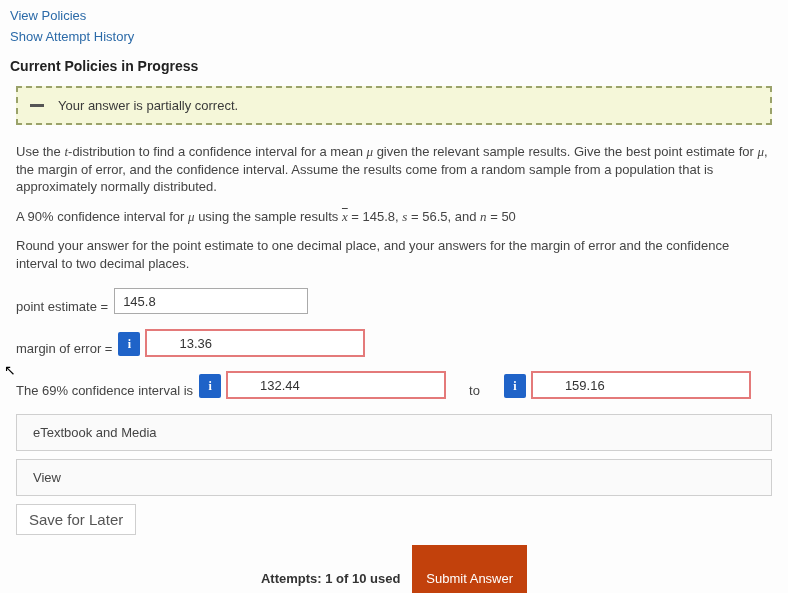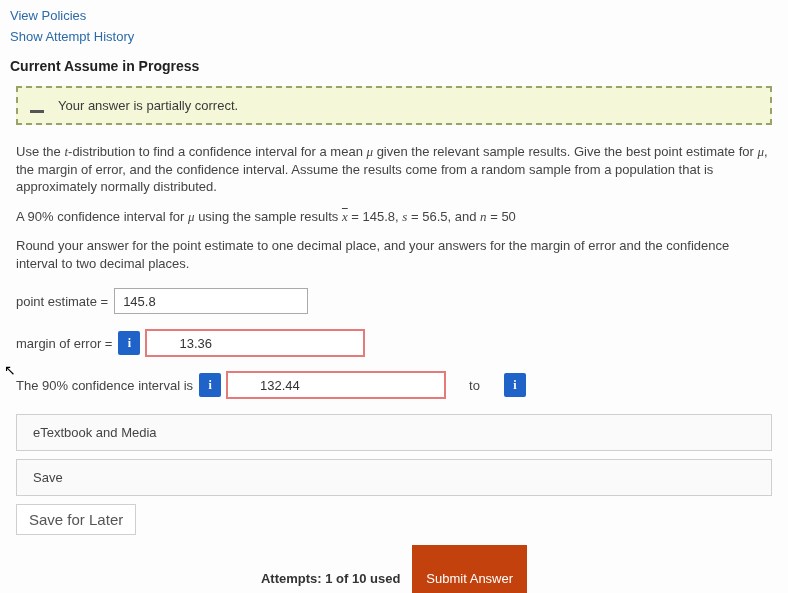--- a/index.html
+++ b/index.html
@@ -22,38 +22,38 @@
     color: #222;
     font-size: 14px;
     margin: 14px 0 12px 0;
   }
   .feedback-box {
     border: 2px dashed #9aa26a;
     background: #f5f7d9;
     padding: 10px 12px;
     margin-bottom: 18px;
     display: flex;
-    align-items: flex-end;
+    align-items: center;
     gap: 14px;
   }
   .minus-icon {
     width: 14px; height: 3px; background: #555;
     display: inline-block;
   }
   .content {
     padding: 0 6px;
   }
   .para {
     color: #444;
     line-height: 1.35;
     margin-bottom: 12px;
   }
   .row {
     display: flex;
-    align-items: center;
+    align-items: flex-end;
     gap: 6px;
     margin: 16px 0;
     flex-wrap: wrap;
   }
   .lbl { color: #444; }
   .input-box {
     border: 1px solid #aaa;
     background: #fff;
     height: 26px;
     min-width: 110px;
@@ -121,21 +121,21 @@
     color: #000;
     pointer-events: none;
   }
 </style>
 </head>
 <body>
 
 <div class="link">View Policies</div>
 <div class="link">Show Attempt History</div>
 
-<div class="section-title">Current Assume in Progress</div>
+<div class="section-title">Current Policies in Progress</div>
 
 <div class="content">
 
   <div class="feedback-box">
     <span class="minus-icon"></span>
     <span>Your answer is partially correct.</span>
   </div>
 
   <div class="para">
     <span>Use the </span><span class="ital">t</span><span>-distribution to find a confidence interval for a mean </span><span class="ital">μ</span><span> given the relevant sample results. Give the best point estimate for </span><span class="ital">μ</span><span>, the margin of error, and the confidence interval. Assume the results come from a random sample from a population that is approximately normally distributed.</span>
@@ -153,29 +153,30 @@
   </div>
 
   <div class="row">
     <span class="lbl">margin of error =</span>
     <span class="info-badge">i</span>
     <input class="input-box red" value="13.36" style="">
   </div>
 
   <div class="row" style="position:relative;">
     <span class="cursor-arrow" style="left:-12px; top:-10px;">↖</span>
-    <span class="lbl">The 90% confidence interval is</span>
+    <span class="lbl">The 69% confidence interval is</span>
     <span class="info-badge">i</span>
     <input class="input-box red" value="132.44" style="">
     <span class="lbl" style="margin:0 18px;">to</span>
     <span class="info-badge">i</span>
+    <input class="input-box red" value="159.16" style="">
   </div>
 
   <div class="accordion">eTextbook and Media</div>
-  <div class="accordion">Save</div>
+  <div class="accordion">View</div>
 
   <button class="save-btn">Save for Later</button>
 
   <div class="footer-row">
     <span class="attempts">Attempts: 1 of 10 used</span>
     <button class="submit-btn">Submit Answer</button>
   </div>
 
 </div>
 

